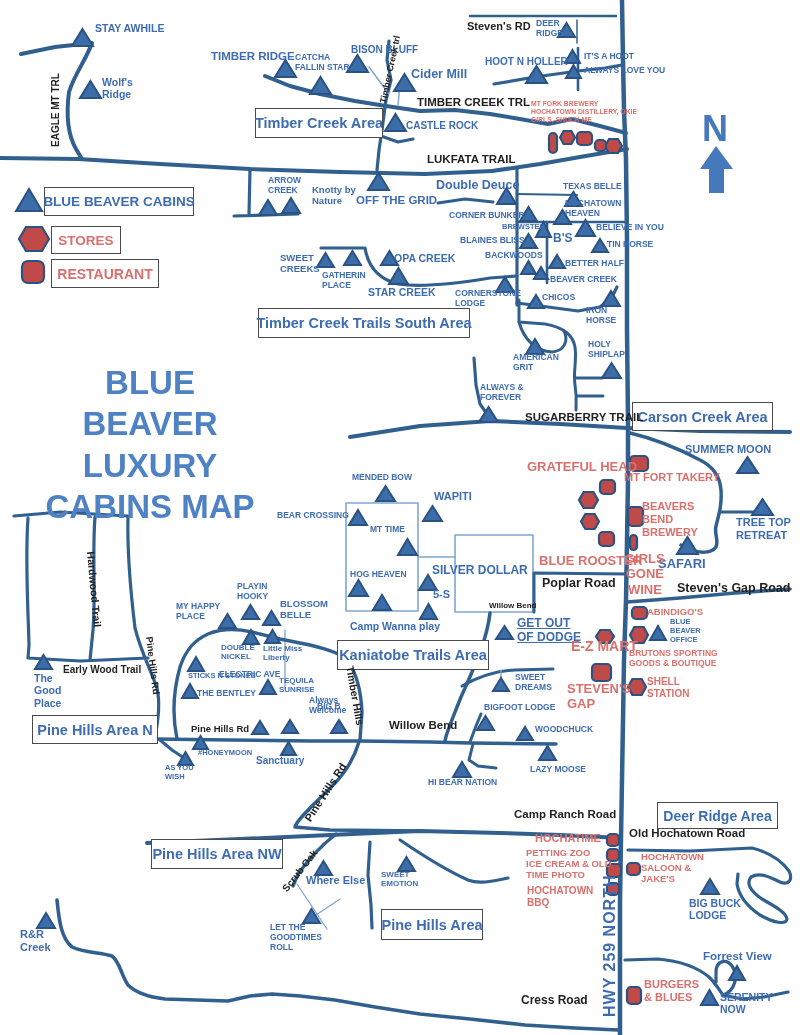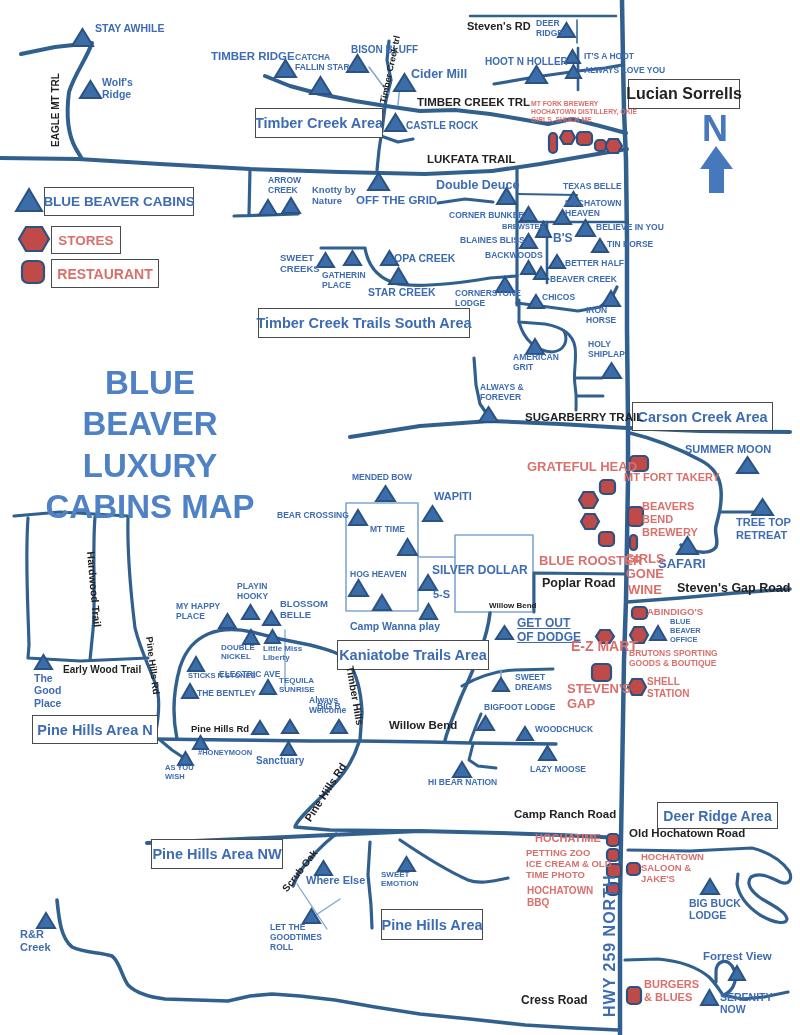--- a/index.html
+++ b/index.html
@@ -102,21 +102,20 @@
     <polygon class="f-red" points="10,3 26,3 33,15 26,27 10,27 3,15"></polygon>
   </svg>
   <div class="leg-box c-r" style="left:51px;top:226px;width:68px;height:26px;font-size:13.5px">STORES</div>
 
   <svg class="leg-icon" style="left:19px;top:258px" width="28" height="28">
     <rect class="f-red" x="3" y="3" width="22" height="22" rx="6"></rect>
   </svg>
   <div class="leg-box c-r" style="left:51px;top:259px;width:106px;height:27px;font-size:14px">RESTAURANT</div>
 
 <div class="area-box c-b" style="left: 255px; top: 108px; width: 126px; height: 28px; font-size: 14.5px;">Timber Creek Area</div>
-    <div class="area-box c-k" style="left: 628px; top: 79px; width: 110px; height: 28px; font-size: 16px;">Lucian Sorrells</div>
     <div class="area-box c-b" style="left: 258px; top: 308px; width: 210px; height: 28px; font-size: 14.5px;">Timber Creek Trails South Area</div>
     <div class="area-box c-b" style="left: 632px; top: 402px; width: 139px; height: 27px; font-size: 14.5px; text-align: right;">Carson Creek Area</div>
     <div class="area-box c-b" style="left: 337px; top: 640px; width: 150px; height: 28px; font-size: 14.5px;">Kaniatobe Trails Area</div>
     <div class="area-box c-b" style="left: 32px; top: 715px; width: 124px; height: 27px; font-size: 14.5px;">Pine Hills Area N</div>
     <div class="area-box c-b" style="left: 151px; top: 839px; width: 130px; height: 28px; font-size: 14.5px;">Pine Hills Area NW</div>
     <div class="area-box c-b" style="left: 381px; top: 909px; width: 100px; height: 29px; font-size: 14.5px;">Pine Hills Area</div>
     <div class="area-box c-b" style="left: 657px; top: 802px; width: 119px; height: 25px; font-size: 14px;">Deer Ridge Area</div>
     <div class="map-label c-b" style="left: 95px; top: 22px; font-size: 10.5px;">STAY AWHILE</div>
     <div class="map-label c-b" style="left: 102px; top: 76px; font-size: 10.5px;">Wolf's
 Ridge</div>

